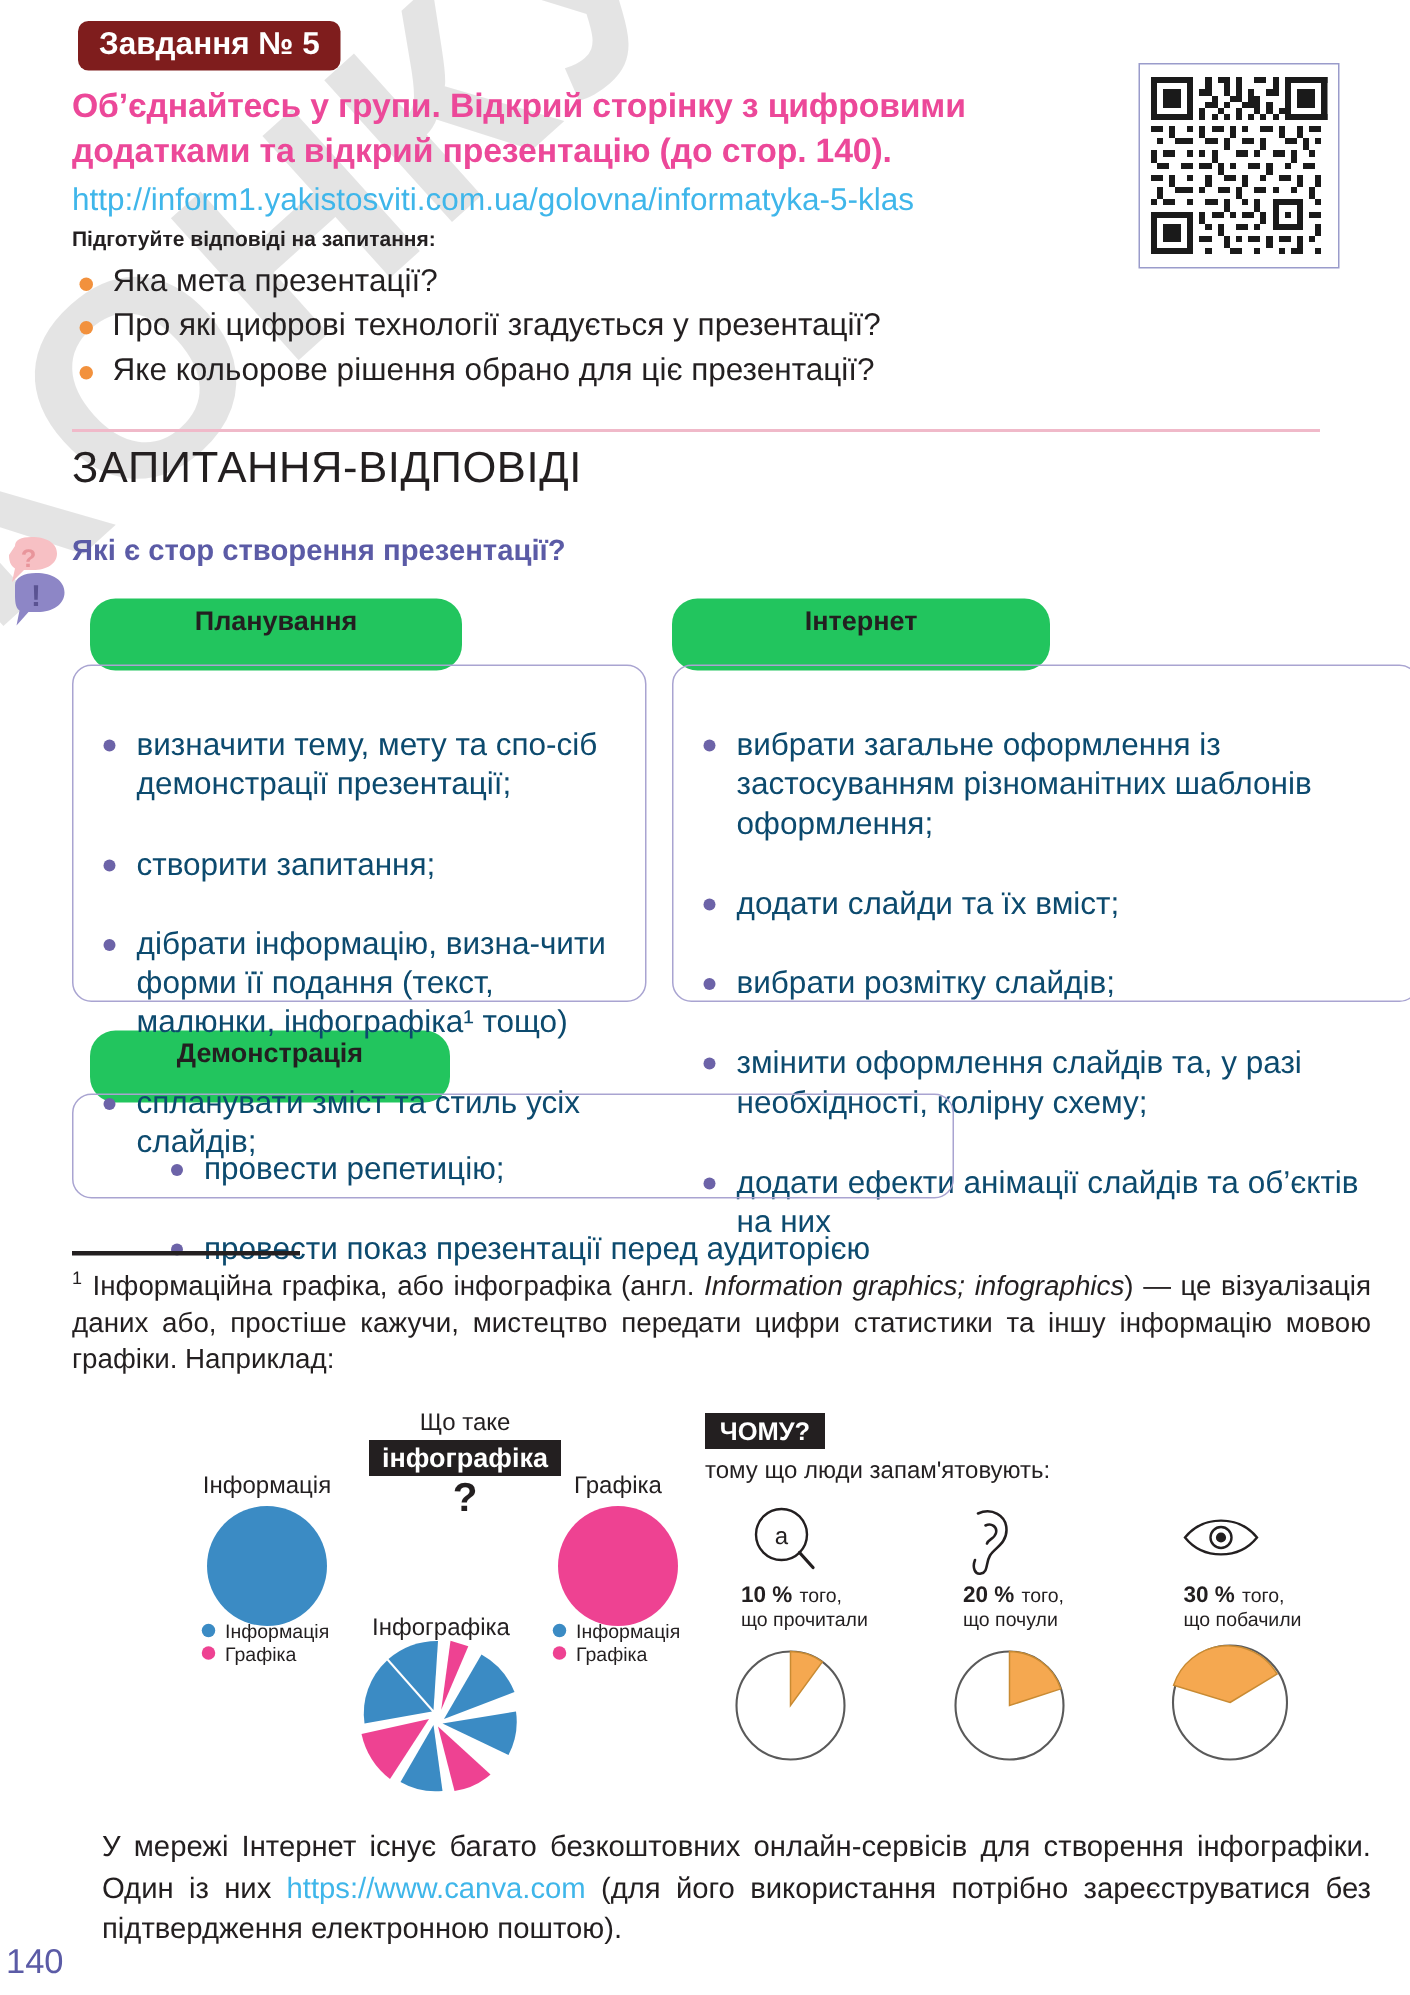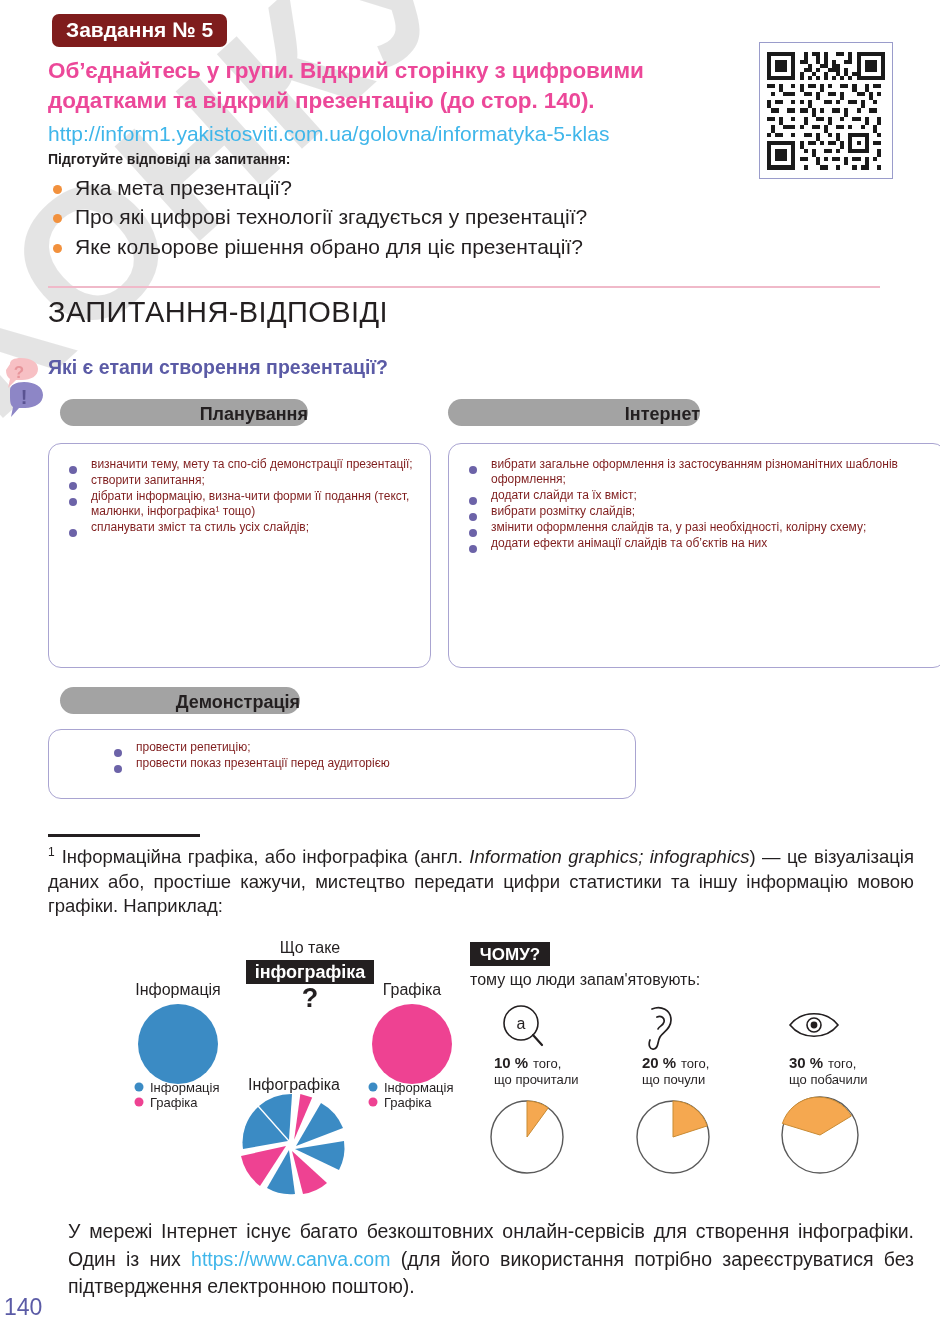--- a/index.html
+++ b/index.html
@@ -132,25 +132,25 @@
     position:absolute;
     left:48px; top:356px;
     font-size:19.5px;
     font-weight:700;
     color:#5B5BA6;
   }
 
   
   .pill {
     position:absolute;
-    background:#a3a3a3;
+    background:#22c55e;
     border-radius:17px;
-    height:27px;
+    height:48px;
     line-height:31px;
-    text-align:right;
+    text-align:center;
     font-size:18px;
     font-weight:700;
     color:#231f20;
   }
   #pill-plan   { left:60px;  top:399px; width:248px; }
   #pill-create { left:448px; top:399px; width:252px; }
   #pill-demo   { left:60px;  top:687px; width:240px; }
 
   
   .stage-box {
@@ -160,24 +160,25 @@
     background:transparent;
   }
   #box-plan   { left:48px;  top:443px; width:383px; height:225px; }
   #box-create { left:448px; top:443px; width:498px; height:225px; }
   #box-demo   { left:48px;  top:729px; width:588px; height:70px;padding-left:45px; }
 
   .stage-box ul { list-style:none; margin:0; padding:13px 14px 0 16px; }
   .stage-box ul li {
     position:relative;
     padding-left:26px;
-    font-size:12px;
+    font-size:21px;
     line-height:1.25;
-    color:#7f1d1d;
+    color:#0c4a6e;
     margin-bottom:1px;
+    margin-top:27px;
   }
   .stage-box ul li::before {
     content:"";
     position:absolute;
     left:4px; top:9px;
     width:8px; height:8px;
     border-radius:50%;
     background:#6C63A8;
   }
   #box-demo ul { padding-top:10px; }
@@ -407,21 +408,21 @@
 
   <div class="section-title">ЗАПИТАННЯ-ВІДПОВІДІ</div>
 
   <svg class="qa-icon" viewBox="0 0 54 78">
     <path d="M6 6 C6 2 10 0 17 0 C27 0 34 4 34 11 C34 18 27 22 18 22 L12 22 L4 30 L6 21 C3 19 2 16 2 12 Z" fill="#F7C0C4" transform="translate(2,2)"></path>
     <text x="17" y="22" font-family="Liberation Sans, sans-serif" font-size="17" font-weight="700" fill="#E8959B" text-anchor="middle">?</text>
     <path d="M8 34 C8 29 14 26 22 26 C33 26 41 31 41 39 C41 47 33 52 23 52 L17 52 L9 61 L11 51 C8 49 8 44 8 39 Z" fill="#8D86C6"></path>
     <text x="22" y="48" font-family="Liberation Sans, sans-serif" font-size="20" font-weight="700" fill="#5A5392" text-anchor="middle">!</text>
   </svg>
 
-  <div class="qa-question">Які є етапи створення презентації?</div>
+  <div class="qa-question">Які є стор створення презентації?</div>
 
   <div class="pill" id="pill-plan">Планування</div>
   <div class="pill" id="pill-create">Інтернет</div>
   <div class="pill" id="pill-demo">Демонстрація</div>
 
   <div class="stage-box" id="box-plan">
     <ul>
       <li>визначити тему, мету та спо-сіб демонстрації презентації;</li>
       <li>створити запитання;</li>
       <li>дібрати інформацію, визна-чити форми її подання (текст, малюнки, інфографіка¹ тощо)</li>

